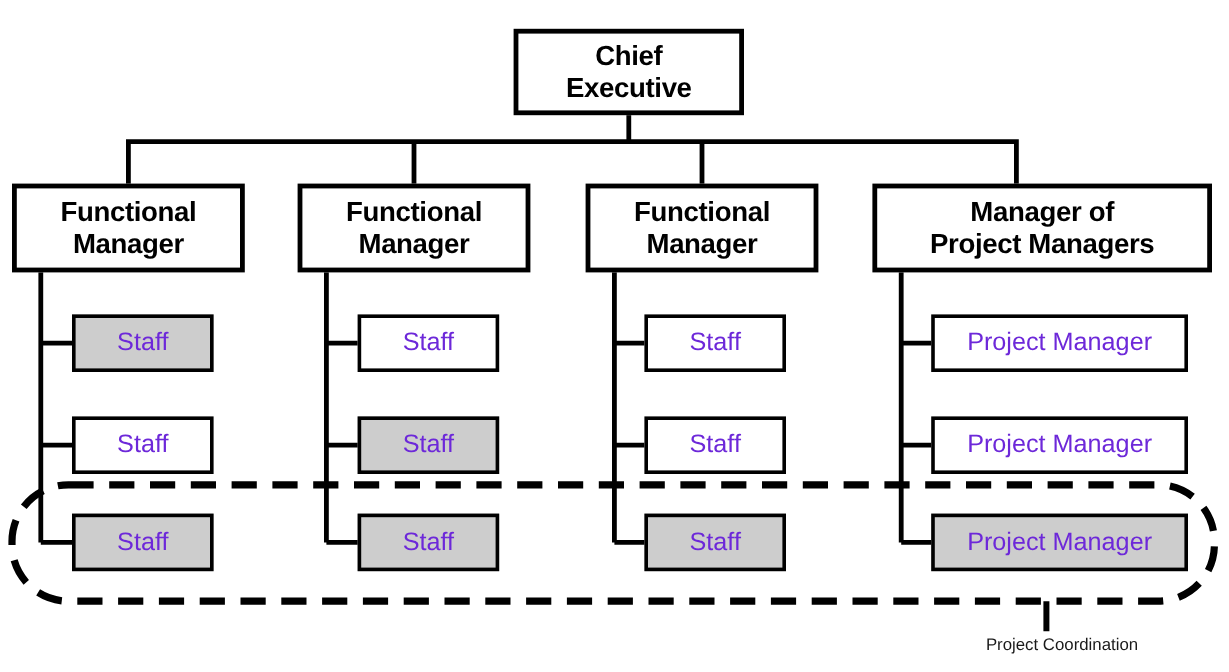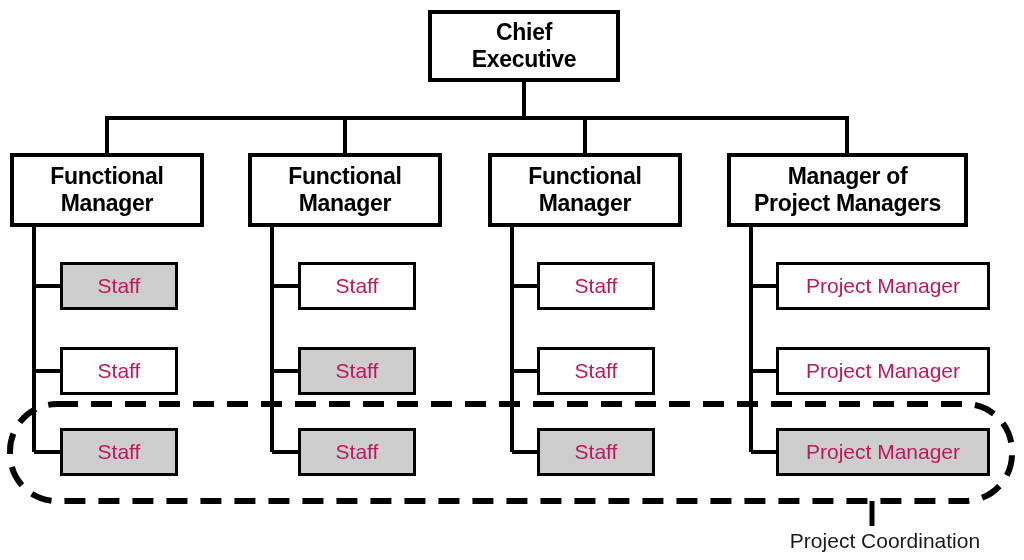--- a/index.html
+++ b/index.html
@@ -25,34 +25,34 @@
     color: #111111;
   }
   .mgr {
     border-width: 4px;
     font-weight: bold;
     font-size: 23px;
     line-height: 1.16;
     letter-spacing: -0.3px;
     color: #000000;
   }
-  .staff { font-size: 21px; line-height: 1.1; color: #be185d; text-align: center; }
+  .staff { font-size: 21px; line-height: 1.1; color: #6d28d9; text-align: center; }
   .gray { background: var(--gray, #cdcdcd); }
   .caption {
     position: absolute;
     left: 70px; top: 531px; width: 502px;
     text-align: center;
     font-size: 18px;
     color: #1a1a1a;
   }
   .coord-label {
     position: absolute;
     left: 770px; top: 529px; width: 230px;
     text-align: center;
-    font-size: 21px;
+    font-size: 14px;
     color: #1a1a1a;
   }
 </style>
 </head>
 <body>
 
 <div class="stage">
 
   <svg class="wires" width="1024" height="560" viewBox="0 0 1024 560">
 
@@ -63,30 +63,30 @@
              M34 286 H62  M34 371 H62  M34 452 H62
              M272 286 H300 M272 371 H300 M272 452 H300
              M512 286 H539 M512 371 H539 M512 452 H539
              M751 286 H778 M751 371 H778 M751 452 H778" fill="none" stroke="#000000" stroke-width="4"></path>
 
     <rect x="10" y="404" width="1002" height="97" rx="47" ry="47" fill="none" stroke="#000000" stroke-width="6" stroke-dasharray="21 13"></rect>
 
     <path d="M872 501 V526" fill="none" stroke="#000000" stroke-width="5"></path>
   </svg>
 
-  <div class="box mgr" style="left:428px; top:10px; width:192px; height:72px;">Chief
+  <div class="box mgr" style="left:428px; top:24px; width:192px; height:72px;">Chief
 Executive</div>
 
   <div class="box mgr" style="left:10px; top:153px; width:194px; height:74px;">Functional
 Manager</div>
   <div class="box mgr" style="left:248px; top:153px; width:194px; height:74px;">Functional
 Manager</div>
   <div class="box mgr" style="left:488px; top:153px; width:194px; height:74px;">Functional
 Manager</div>
-  <div class="box mgr" style="left:727px; top:153px; width:241px; height:74px;">Manager of
+  <div class="box mgr" style="left:727px; top:153px; width:283px; height:74px;">Manager of
 Project Managers</div>
 
   <div class="box staff gray" style="left:60px; top:262px; width:118px; height:48px;">Staff</div>
   <div class="box staff" style="left:60px; top:347px; width:118px; height:48px;">Staff</div>
   <div class="box staff gray" style="left:60px; top:428px; width:118px; height:48px;">Staff</div>
 
   <div class="box staff" style="left:298px; top:262px; width:118px; height:48px;">Staff</div>
   <div class="box staff gray" style="left:298px; top:347px; width:118px; height:48px;">Staff</div>
   <div class="box staff gray" style="left:298px; top:428px; width:118px; height:48px;">Staff</div>
 

